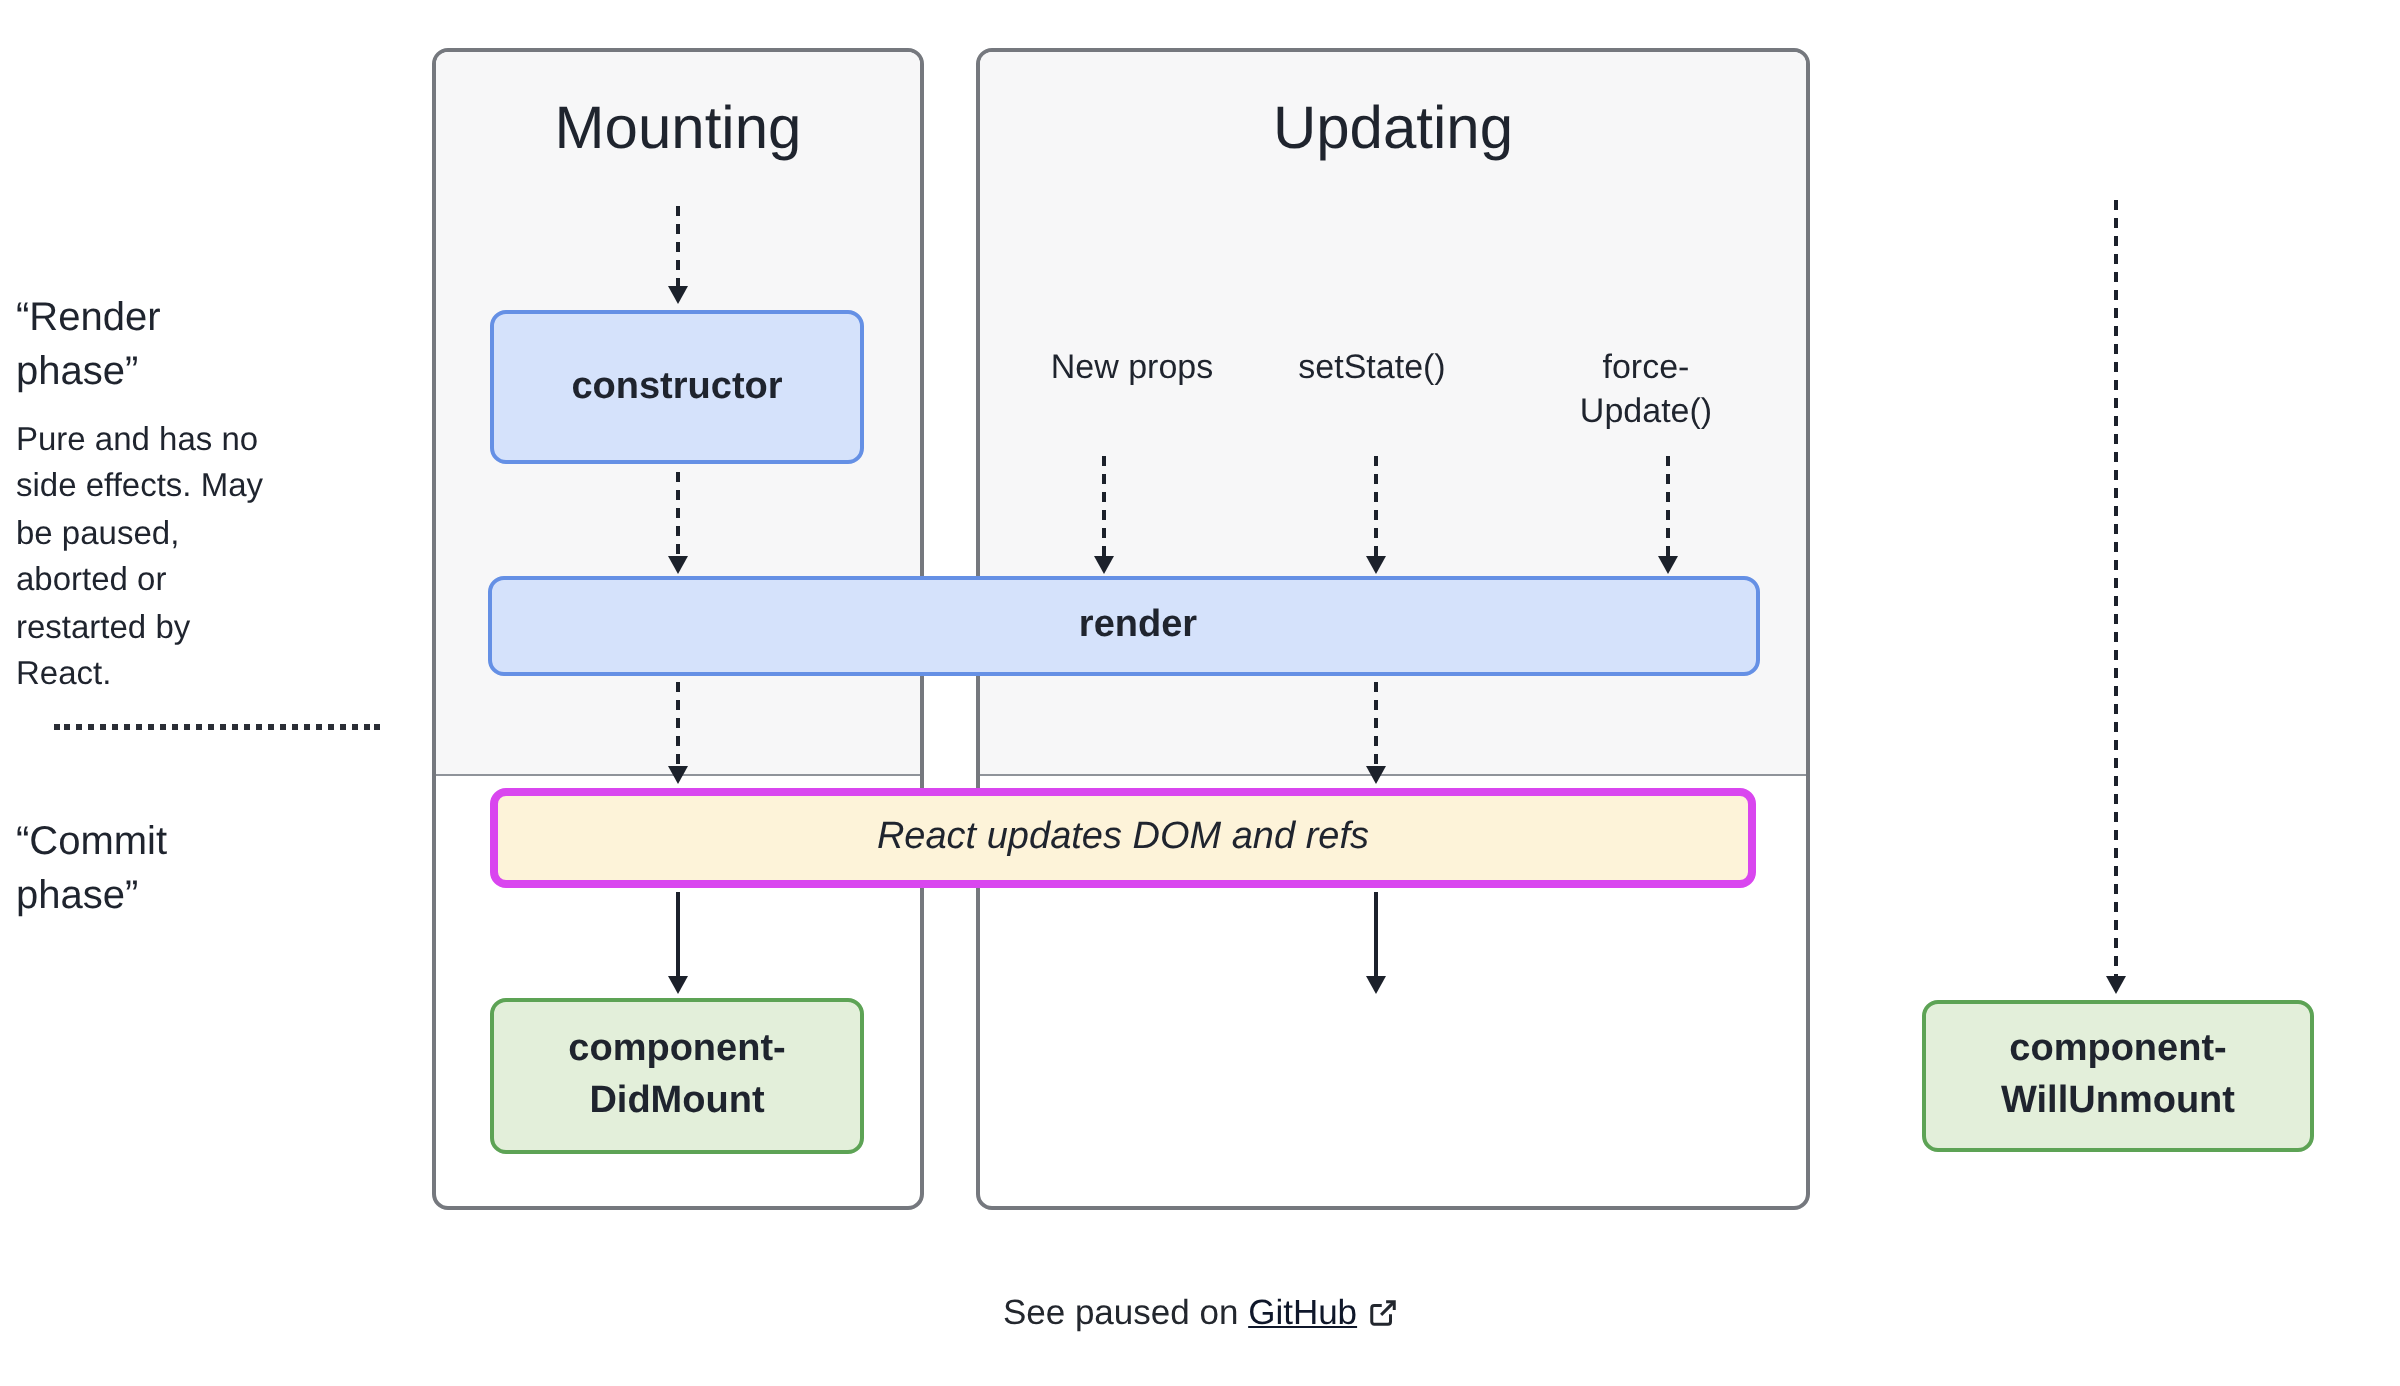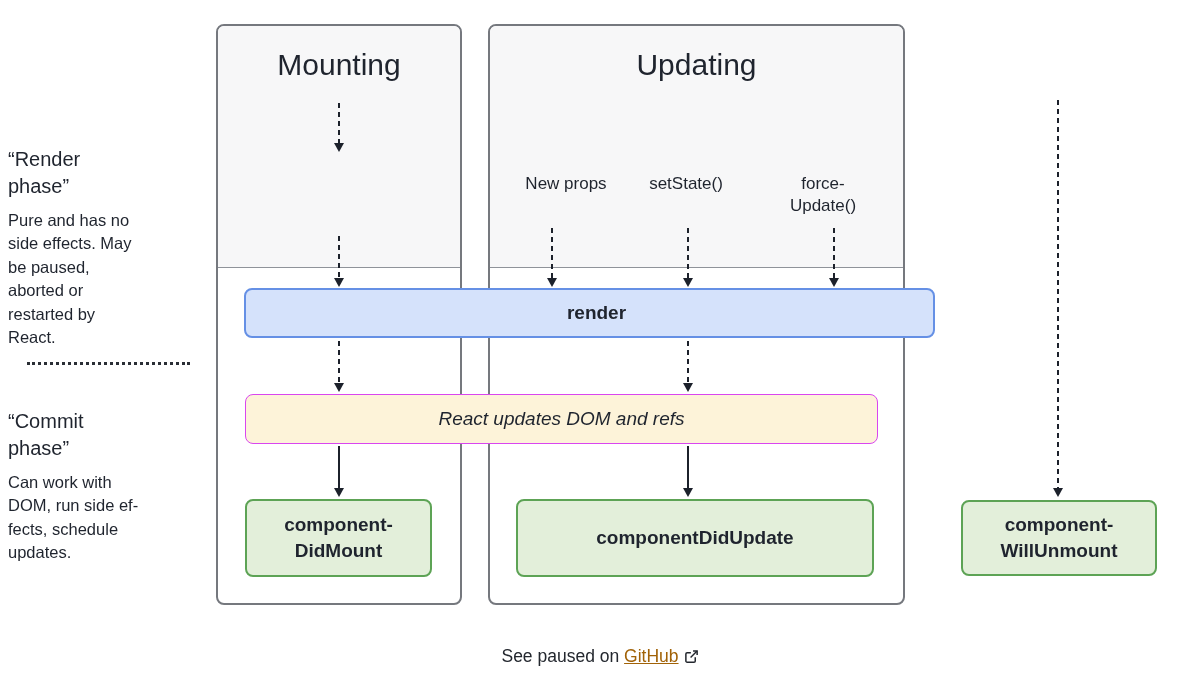--- a/index.html
+++ b/index.html
@@ -5,59 +5,59 @@
   * { margin:0; padding:0; box-sizing:border-box; }
   html,body { background:#ffffff; }
   body { font-family:"Liberation Sans", sans-serif; color:#1f242e; }
   .canvas { position:relative; width:1200px; height:693px; background:#ffffff; overflow:hidden; }
 
   
   .col { position:absolute; top:24px; height:581px; border:2px solid #75787e; border-radius:8px; background:#ffffff; }
   .col-mounting   { left:216px; width:246px; }
   .col-updating   { left:488px; width:417px; }
   .col-unmounting { left:934px; width:249px; }
-  .phase-top { height:242px; background:#f7f7f8; border-bottom:1.5px solid #8f939a; border-radius:6px 6px 0 0; }
+  .phase-top { height:362px; background:#f7f7f8; border-bottom:1.5px solid #8f939a; border-radius:6px 6px 0 0; }
   .col-title { padding-top:22px; text-align:center; font-size:30px; color:#1f242e; }
 
   
   .side-block { position:absolute; left:8px; width:185px; text-align:left; }
   .side-block.render { top:146px; }
   .side-block.commit { top:408px; }
   .side-title { font-size:20px; line-height:1.35; white-space:pre-line; }
   .side-desc  { margin-top:9px; font-size:16.5px; line-height:1.42; white-space:pre-line; }
   .dotted-divider { position:absolute; left:27px; top:362px; width:163px; border-top:3px dotted #2a2e35; }
 
   
   .lbox { position:absolute; display:flex; align-items:center; justify-content:center; text-align:center;
           border-radius:8px; font-size:19px; font-weight:bold; white-space:pre-line; z-index:5; line-height:1.35; }
   .blue   { background:#d5e2fb; border:2px solid #6590e5; }
-  .yellow { background:#fdf3d9; border:1px solid #d946ef; font-weight:normal; font-style:italic; }
+  .yellow { background:#fdf3d9; border:4px solid #d946ef; font-weight:normal; font-style:italic; }
   .green  { background:#e3efda; border:2px solid #5da355; }
   .box-constructor { left:245px; top:155px; width:187px; height:77px; }
-  .box-render      { left:244px; top:288px; width:691px; height:50px;padding-left:14px; }
+  .box-render      { left:244px; top:288px; width:636px; height:50px;padding-left:14px; }
   .box-dom         { left:245px; top:394px; width:633px; height:50px; }
   .box-didmount    { left:245px; top:499px; width:187px; height:78px; }
   .box-didupdate   { left:516px; top:499px; width:358px; height:78px; }
   .box-willunmount { left:961px; top:500px; width:196px; height:76px; }
 
   
   .trigger { position:absolute; top:173px; transform:translateX(-50%); font-size:17px; text-align:center;
              white-space:pre-line; line-height:1.3; z-index:4; }
   .trigger.italic { }
 
   
   .arrow { position:absolute; width:10px; z-index:6; }
   .arrow .shaft { position:absolute; left:4px; top:0; bottom:7px; width:2px; background:#1c212b; }
   .arrow.dashed .shaft { background:repeating-linear-gradient(to bottom, #1c212b 0 5px, transparent 5px 9px); }
   .arrow .tip { position:absolute; bottom:0; left:0; width:0; height:0;
                 border-left:5px solid transparent; border-right:5px solid transparent; border-top:9px solid #1c212b; }
 
   
   .footer { position:absolute; left:0; top:646px; width:1200px; text-align:center; font-size:17.5px; color:#23272e; }
-  .footer a { color:#a16207; text-decoration:underline; }
+  .footer a { color:#0f172a; text-decoration:underline; }
   .ext-icon { display:inline-block; vertical-align:-2px; margin-left:5px; }
 </style>
 </head>
 <body>
 
 <div class="canvas">
 
   <div class="side-block render">
     <div class="side-title">“Render
 phase”</div>
@@ -65,24 +65,20 @@
 side effects. May
 be paused,
 aborted or
 restarted by
 React.</div>
   </div>
   <div class="dotted-divider"></div>
   <div class="side-block commit">
     <div class="side-title">“Commit
 phase”</div>
-    <div class="side-desc">Can work with
-DOM, run side ef-
-fects, schedule
-updates.</div>
   </div>
 
   <div class="col col-mounting">
     <div class="phase-top">
       <div class="col-title">Mounting</div>
     </div>
   </div>
   <div class="col col-updating">
     <div class="phase-top">
       <div class="col-title">Updating</div>
@@ -128,25 +124,25 @@
     </div>
   <div class="arrow solid" style="left:683px; top:446px; height:51px;">
       <i class="shaft"></i>
       <i class="tip"></i>
     </div>
   <div class="arrow dashed" style="left:1053px; top:100px; height:397px;">
       <i class="shaft"></i>
       <i class="tip"></i>
     </div>
 
+  <div class="lbox blue box-constructor">constructor</div>
   <div class="lbox blue box-render">render</div>
   <div class="lbox yellow box-dom">React updates DOM and refs</div>
   <div class="lbox green box-didmount">component-
 DidMount</div>
-  <div class="lbox green box-didupdate">componentDidUpdate</div>
   <div class="lbox green box-willunmount">component-
 WillUnmount</div>
 
   <div class="footer">
     <span>See paused on</span>
     <a href="#">GitHub</a><span class="ext-icon"><svg width="15" height="15" viewBox="0 0 24 24">
           <path d="M18 13v6a2 2 0 0 1-2 2H5a2 2 0 0 1-2-2V8a2 2 0 0 1 2-2h6" fill="none" stroke="#23272e" stroke-width="2.4"></path>
           <path d="M14.5 3H21v6.5" fill="none" stroke="#23272e" stroke-width="2.4"></path>
           <path d="M10.5 13.5L20.5 3.5" fill="none" stroke="#23272e" stroke-width="2.4"></path>
         </svg></span>

